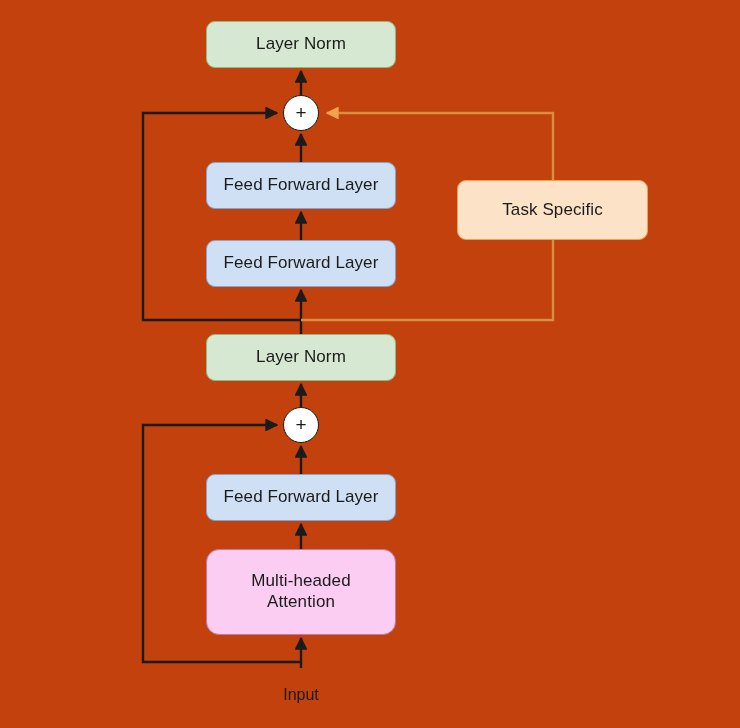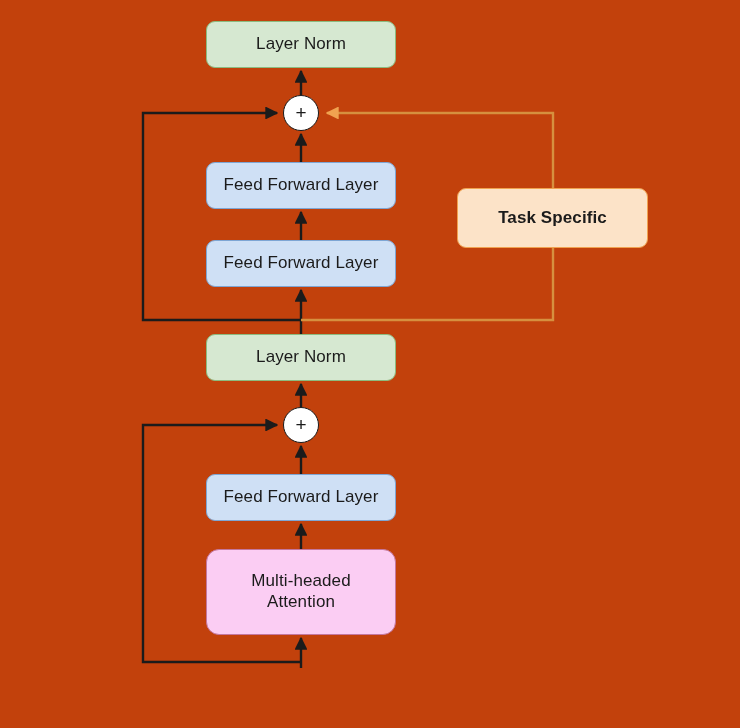--- a/index.html
+++ b/index.html
@@ -130,20 +130,21 @@
 
   <div class="node node-blue" style="left:206px; top:240px; width:190px; height:47px;">Feed Forward Layer</div>
 
   <div class="node node-green" style="left:206px; top:334px; width:190px; height:47px;">Layer Norm</div>
 
   <div class="node node-blue" style="left:206px; top:474px; width:190px; height:47px;">Feed Forward Layer</div>
 
   <div class="node node-pink" style="left:206px; top:549px; width:190px; height:86px; border-radius:13px;">Multi-headed
 Attention</div>
 
-  <div class="node node-orange" style="left:457px; top:188px; width:191px; height:60px;font-weight:bold;">Task Specific</div>
+  <div class="node node-orange" style="left:457px; top:180px; width:191px; height:60px;">Task Specific</div>
 
   <div class="adder" style="left:283px; top:95px;">+</div>
 
   <div class="adder" style="left:283px; top:407px;">+</div>
 
+  <div class="caption" style="left:241px; top:686px; width:120px;">Input</div>
 
 </div>
 
 </body></html>

